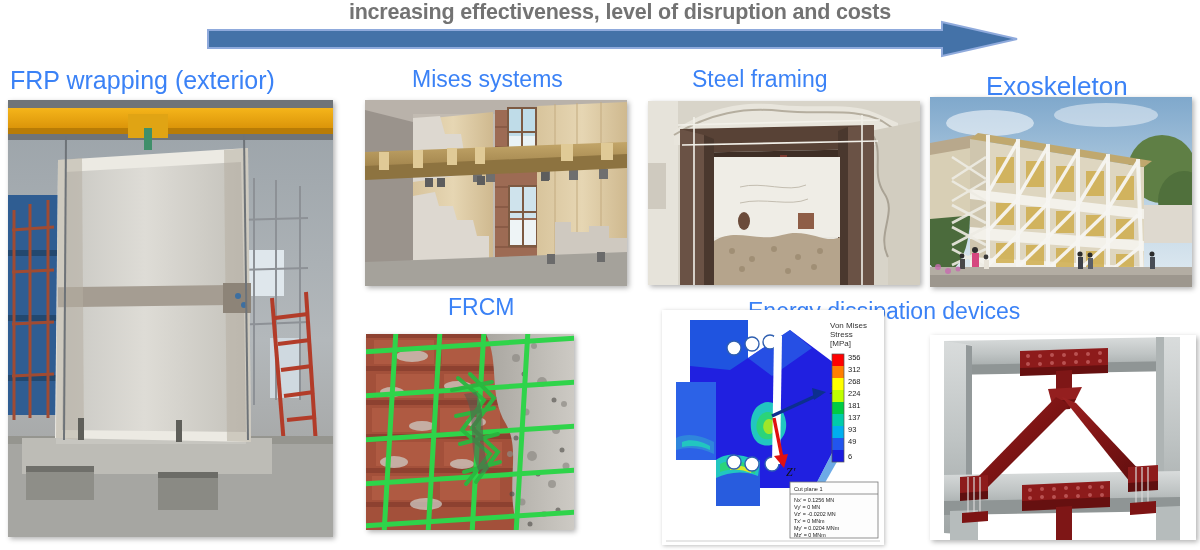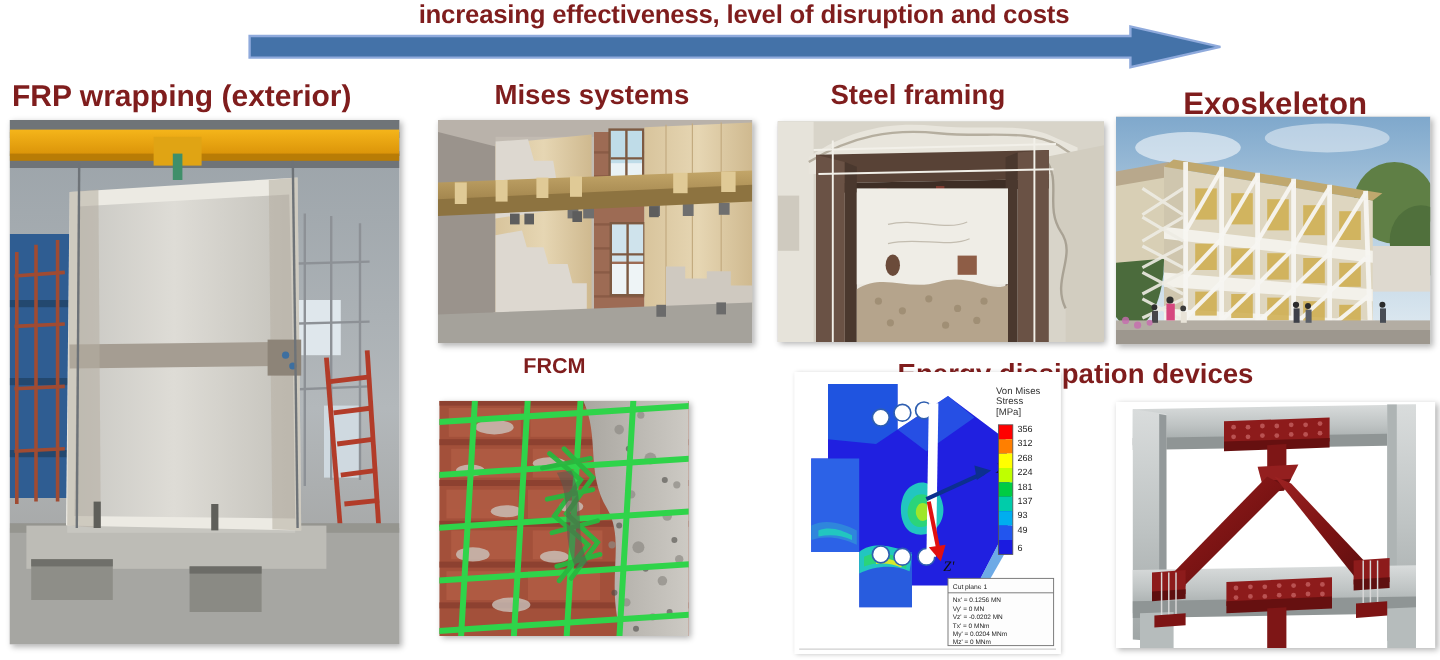--- a/index.html
+++ b/index.html
@@ -6,36 +6,36 @@
   body{
     width:1200px;height:550px;background:#ffffff;
     font-family:"Liberation Sans", sans-serif;
     overflow:hidden;position:relative;
   }
   #canvas{position:absolute;left:0;top:0;width:1200px;height:550px;}
 
   
   .hdr-title{
     position:absolute;left:210px;top:0px;width:820px;height:28px;
-    text-align:center;font-weight:bold;font-size:21.5px;color:#7f1d1d;
+    text-align:center;font-weight:bold;font-size:21.5px;color:#737373;
     letter-spacing:-0.2px;white-space:nowrap;
   }
   .arrow-wrap{position:absolute;left:205px;top:20px;width:815px;height:38px;}
   .arrow-wrap svg{display:block;width:100%;height:100%;}
 
   
   .cap{
-    position:absolute;font-weight:bold;color:#7f1d1d;white-space:nowrap;
+    position:absolute;font-weight:normal;color:#3b82f6;white-space:nowrap;
     line-height:1;
   }
   .cap-frp{left:10px;top:68px;font-size:25px;}
   .cap-wood{left:412px;top:68px;font-size:23px;}
   .cap-steel{left:692px;top:68px;font-size:23px;}
   .cap-exo{left:986px;top:73px;font-size:26px;}
-  .cap-frcm{left:436px;top:296px;font-size:18px;}
+  .cap-frcm{left:448px;top:296px;font-size:23px;}
   .cap-edd{left:748px;top:300px;font-size:23px;}
 
   
   .ph{position:absolute;overflow:hidden;background:#ddd;
       box-shadow:2px 2px 5px rgba(0,0,0,.30);}
   .ph > svg{display:block;width:100%;height:100%;}
 
   #ph-frp  {left:8px;  top:100px; width:325px; height:437px;}
   #ph-wood {left:365px;top:100px; width:262px; height:186px;}
   #ph-steel{left:648px;top:101px; width:272px; height:184px;}

